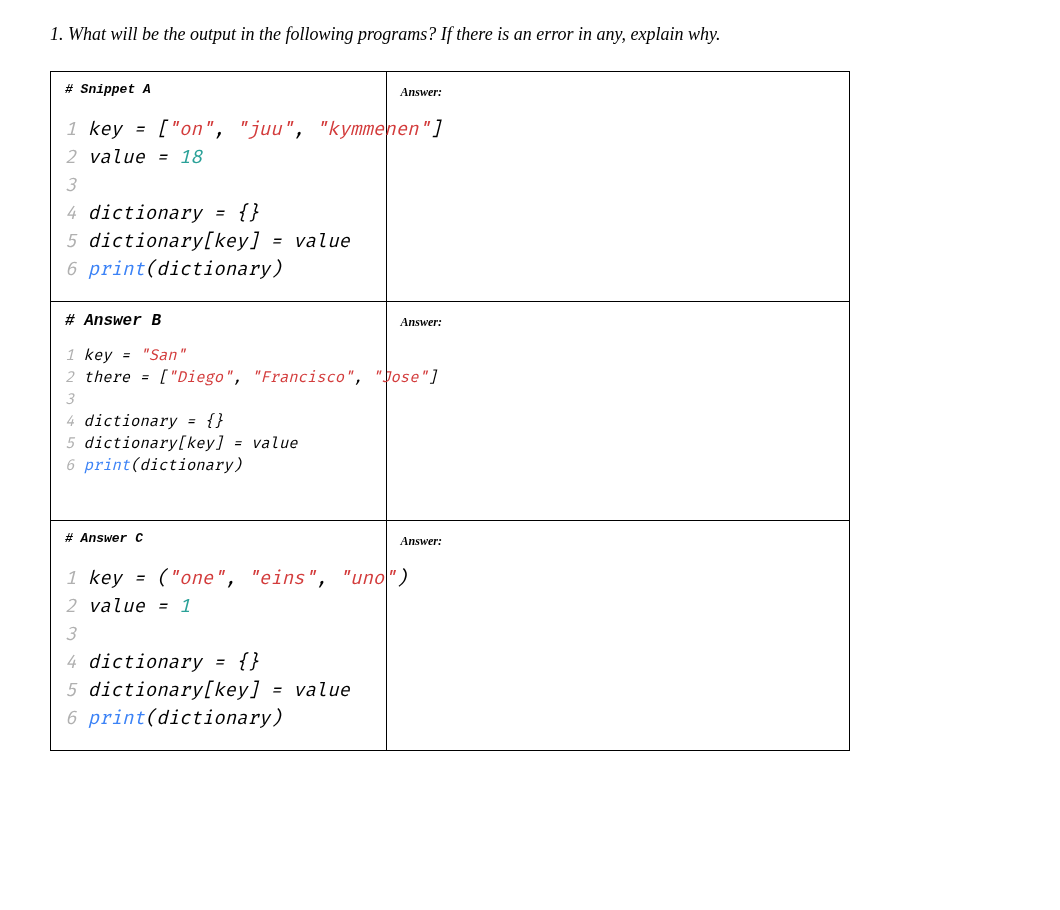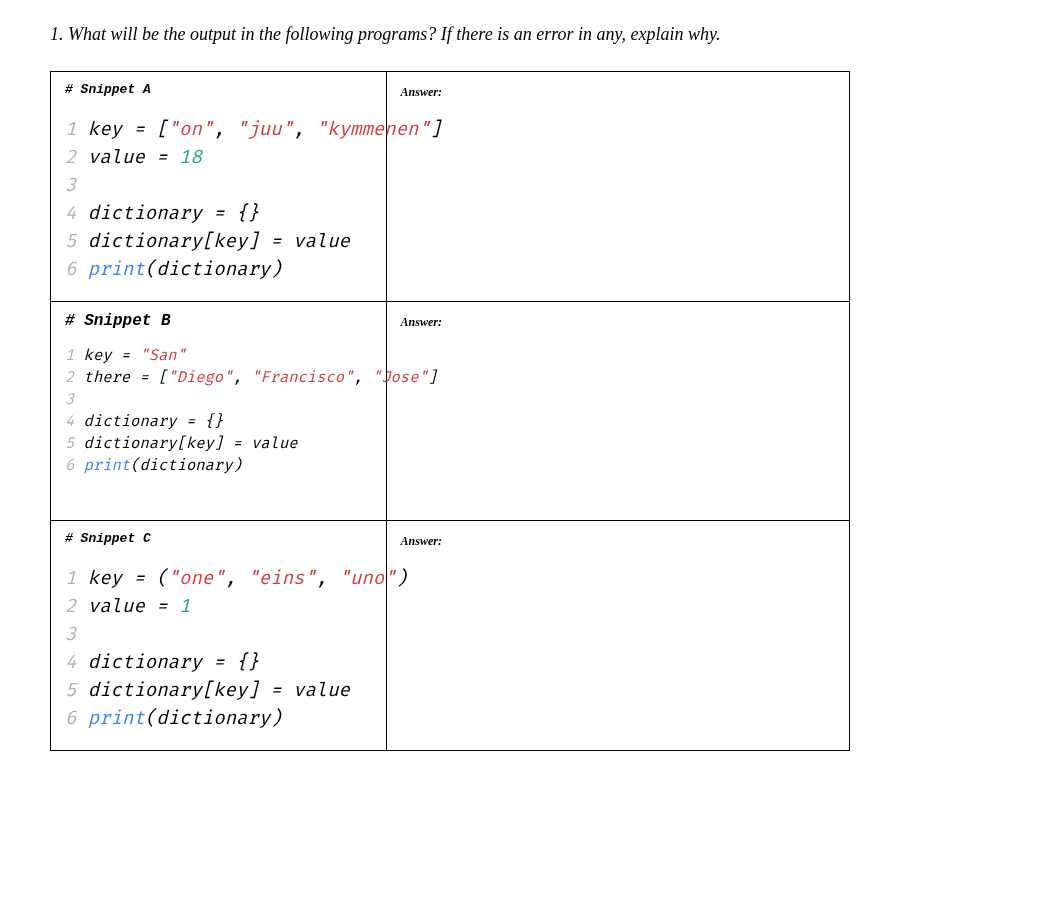--- a/index.html
+++ b/index.html
@@ -102,21 +102,21 @@
       <td>
         <div class="cell-inner answer">
           <span class="ans-label">Answer:</span>
         </div>
       </td>
     </tr>
 
     <tr>
       <td>
         <div class="cell-inner">
-          <div class="snip-title snip-title-small"># Snippet B</div>
+          <div class="snip-title snip-title-small"># Answer B</div>
           <div class="code small">
                 <div class="line"><span class="ln">1</span><span class="plain"> key = </span><span class="str">"San"</span></div>
                 <div class="line"><span class="ln">2</span><span class="plain"> there = [</span><span class="str">"Diego"</span><span class="plain">, </span><span class="str">"Francisco"</span><span class="plain">, </span><span class="str">"Jose"</span><span class="plain">]</span></div>
                 <div class="line"><span class="ln">3</span></div>
                 <div class="line"><span class="ln">4</span><span class="plain"> dictionary = {}</span></div>
                 <div class="line"><span class="ln">5</span><span class="plain"> dictionary[key] = value</span></div>
                 <div class="line"><span class="ln">6</span><span class="plain"> </span><span class="kw">print</span><span class="plain">(dictionary)</span></div>
               </div>
           <div style="height:26px"></div>
         </div>
@@ -124,21 +124,21 @@
       <td>
         <div class="cell-inner answer">
           <span class="ans-label">Answer:</span>
         </div>
       </td>
     </tr>
 
     <tr>
       <td>
         <div class="cell-inner">
-          <div class="snip-title"># Snippet C</div>
+          <div class="snip-title"># Answer C</div>
           <div class="code large">
                 <div class="line"><span class="ln">1</span><span class="plain"> key = (</span><span class="str">"one"</span><span class="plain">, </span><span class="str">"eins"</span><span class="plain">, </span><span class="str">"uno"</span><span class="plain">)</span></div>
                 <div class="line"><span class="ln">2</span><span class="plain"> value = </span><span class="num">1</span></div>
                 <div class="line"><span class="ln">3</span></div>
                 <div class="line"><span class="ln">4</span><span class="plain"> dictionary = {}</span></div>
                 <div class="line"><span class="ln">5</span><span class="plain"> dictionary[key] = value</span></div>
                 <div class="line"><span class="ln">6</span><span class="plain"> </span><span class="kw">print</span><span class="plain">(dictionary)</span></div>
               </div>
         </div>
       </td>

